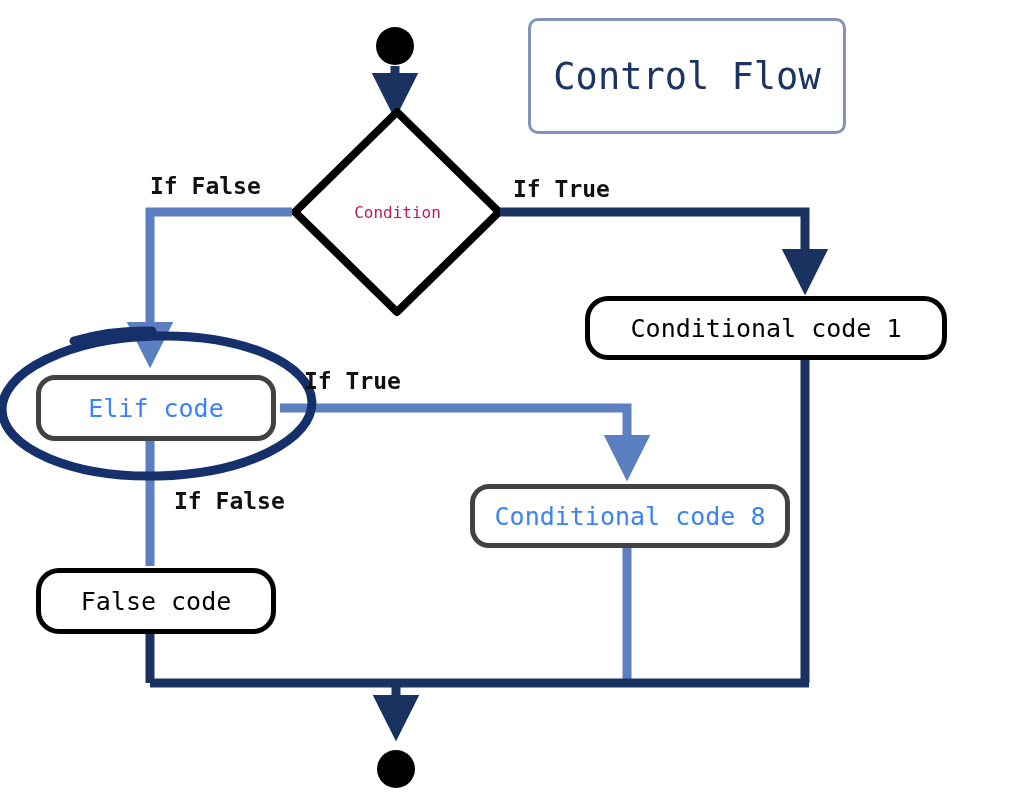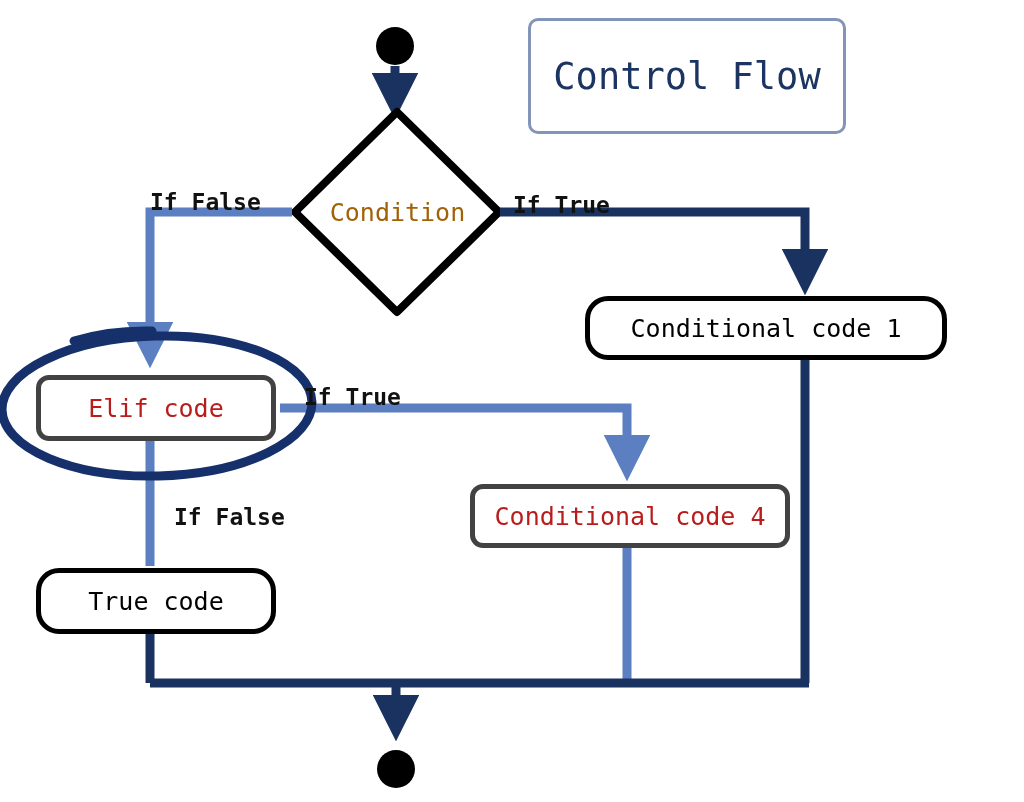--- a/index.html
+++ b/index.html
@@ -31,33 +31,32 @@
     white-space: nowrap;
   }
   .box-black {
     border: 5px solid #000000;
     border-radius: 23px;
     color: #000000;
     font-size: 25px;
   }
   .box-gray {
     border: 5px solid #424242;
-    border-radius: 13px;
-    color: #b91c1c;
+    border-radius: 19px;
+    color: #3b82f6;
     font-size: 25px;
   }
   .edge-label {
     position: absolute;
     font-family: "DejaVu Sans Mono", "Liberation Mono", monospace;
     font-size: 23px;
     font-weight: 700;
     color: #111111;
     white-space: nowrap;
     background: transparent;
-    margin-top: 16px;
   }
   #title-box {
     position: absolute;
     left: 528px;
     top: 18px;
     width: 318px;
     height: 116px;
     box-sizing: border-box;
     border: 3px solid #8294b8;
     border-radius: 10px;
@@ -115,36 +114,36 @@
   <circle cx="396" cy="769" r="19" fill="#000000"></circle>
 
   <ellipse cx="157" cy="406" rx="155" ry="70" fill="none" stroke="#16306b" stroke-width="9" transform="rotate(-1.5 157 406)"></ellipse>
   <path d="M 74 341 Q 110 330 152 331" fill="none" stroke="#16306b" stroke-width="9" stroke-linecap="round"></path>
 </svg>
 
 <div id="title-box">
   <span id="title-text">Control Flow</span>
 </div>
 
-<div class="node" style="left:305px; top:192px; width:185px; height:40px; font-size:25px; color:#a16207; background:transparent;">
+<div class="node" style="left:305px; top:192px; width:185px; height:40px; font-size:16px; color:#be185d; background:transparent;">
   <span>Condition</span>
 </div>
 
 <div class="node box-black" style="left:585px; top:296px; width:362px; height:64px;">
   <span>Conditional code 1</span>
 </div>
 
 <div class="node box-gray" style="left:36px; top:375px; width:240px; height:66px;">
   <span>Elif code</span>
 </div>
 
 <div class="node box-gray" style="left:470px; top:484px; width:320px; height:64px;">
-  <span>Conditional code 4</span>
+  <span>Conditional code 8</span>
 </div>
 
 <div class="node box-black" style="left:36px; top:568px; width:240px; height:66px;">
-  <span>True code</span>
+  <span>False code</span>
 </div>
 
 <div class="edge-label" style="left:150px; top:173px;">If False</div>
 <div class="edge-label" style="left:513px; top:176px;">If True</div>
 <div class="edge-label" style="left:304px; top:368px;">If True</div>
 <div class="edge-label" style="left:174px; top:488px;">If False</div>
 
 </body></html>

